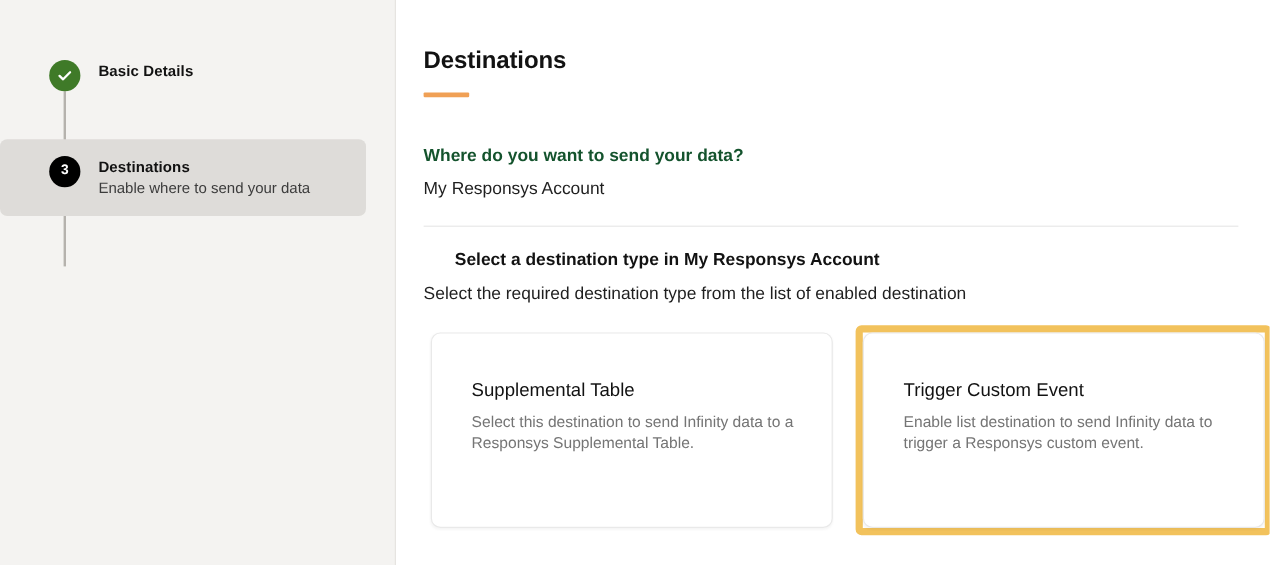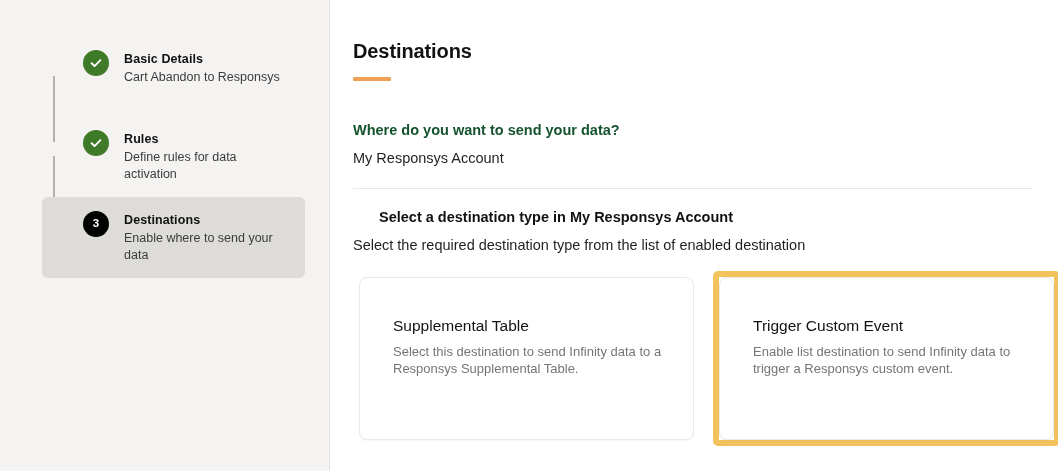--- a/index.html
+++ b/index.html
@@ -27,21 +27,20 @@
     width: 330px;
     height: 471px;
     background: #f4f3f1;
     border-right: 1px solid #e6e4e1;
     box-sizing: border-box;
     flex: 0 0 330px;
   }
   .stepper {
     position: relative;
     padding-top: 36px;
-    padding-left: 42px;
   }
   .step {
     position: relative;
     display: flex;
     align-items: flex-start;
     padding: 0 24px 0 0;
     min-height: 80px;
     box-sizing: border-box;
   }
   .step-hit {
@@ -234,42 +233,24 @@
             <div class="marker done">
               <span>
                 <svg width="14" height="14" viewBox="0 0 14 14" aria-hidden="true">
                   <path d="M2.6 7.2 L5.6 10.1 L11.4 4.2" fill="none" stroke="#ffffff" stroke-width="1.9" stroke-linecap="round" stroke-linejoin="round"></path>
                 </svg>
               </span>
             </div>
           </div>
           <div class="step-text">
             <div class="step-title">Basic Details</div>
-            <div class="step-sub">Cart Abandon to Responsys</div>
           </div>
         </div>
       </div>
 
-      <div class="step">
-        <div class="step-hit">
-          <div class="step-marker-col">
-            <div class="marker done">
-              <span>
-                <svg width="14" height="14" viewBox="0 0 14 14" aria-hidden="true">
-                  <path d="M2.6 7.2 L5.6 10.1 L11.4 4.2" fill="none" stroke="#ffffff" stroke-width="1.9" stroke-linecap="round" stroke-linejoin="round"></path>
-                </svg>
-              </span>
-            </div>
-          </div>
-          <div class="step-text">
-            <div class="step-title">Rules</div>
-            <div class="step-sub">Define rules for data activation</div>
-          </div>
-        </div>
-      </div>
 
       <div class="step active">
         <div class="step-hit">
           <div class="step-marker-col">
             <div class="marker current">
               <span class="num">3</span>
             </div>
           </div>
           <div class="step-text">
             <div class="step-title">Destinations</div>

